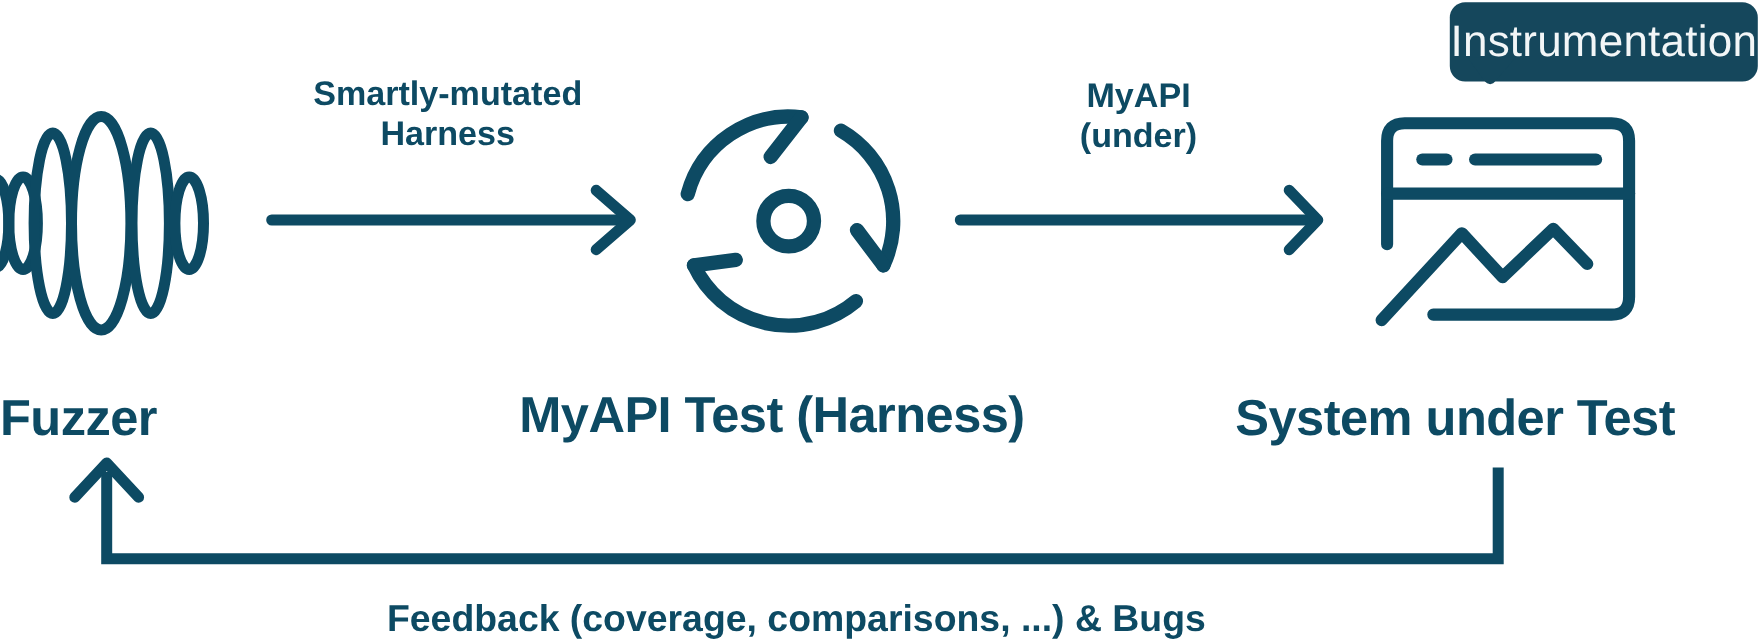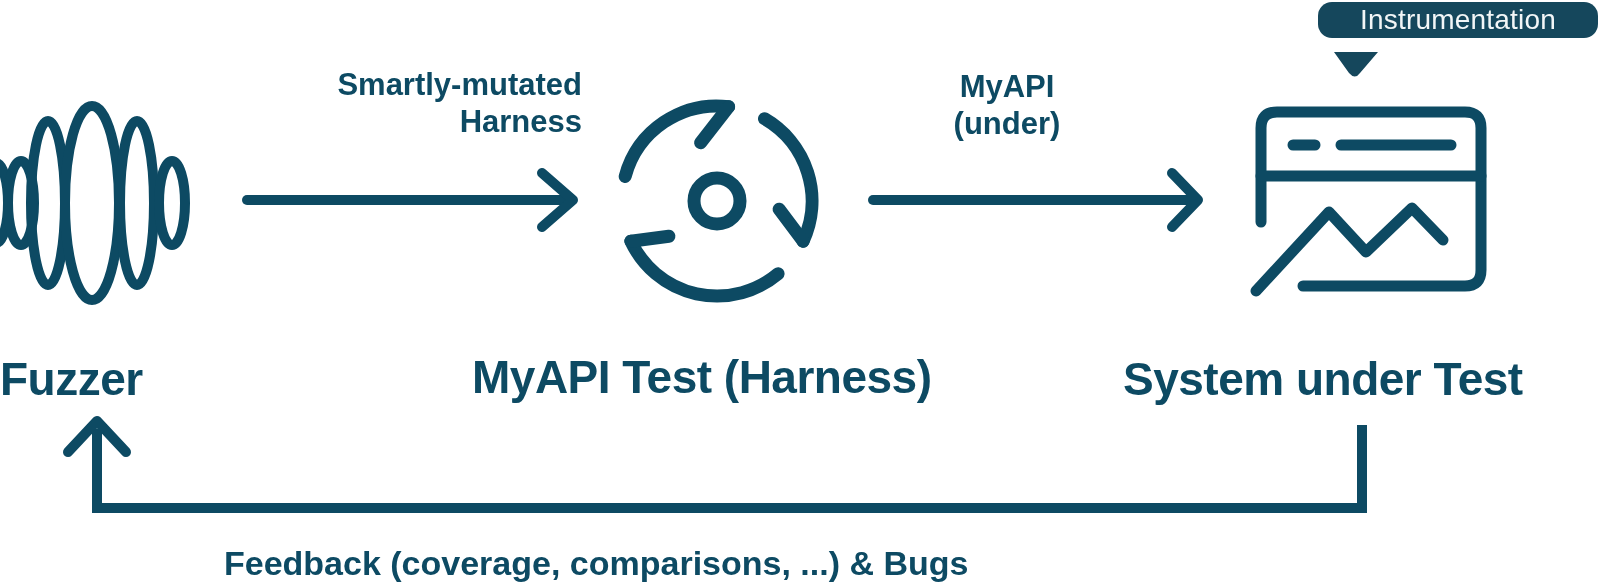--- a/index.html
+++ b/index.html
@@ -26,31 +26,31 @@
     font-weight:600;
     font-size:31px;
     line-height:37px;
     text-align:center;
     color: var(--ink);
     white-space:nowrap;
   }
   .feedback-label {
     position:absolute;
     left:224px; top:544px; width:1000px;
-    font-weight:600; font-size:34px; text-align:left;
+    font-weight:600; font-size:34px; text-align:center;
     color: var(--ink); white-space:nowrap;
   }
   .badge {
     position:absolute;
-    left:1318px; top:2px; width:280px; height:36px;
+    left:1318px; top:2px; width:280px; height:72px;
     background: var(--badge-bg, #15475c);
     border-radius:14px;
     display:flex; align-items:center; justify-content:center;
     color: var(--badge-text, #f2f6f7);
-    font-size:28px; font-weight:500;
+    font-size:40px; font-weight:500;
     letter-spacing:0.2px;
   }
 </style>
 </head>
 <body>
 
 <div class="canvas">
 
   <svg class="abs" style="left:0; top:98px;" width="196" height="212" viewBox="0 0 196 212" fill="none" stroke="currentColor" stroke-width="10">
     <ellipse cx="-4" cy="105" rx="12" ry="40"></ellipse>
@@ -61,21 +61,21 @@
     <ellipse cx="172" cy="105" rx="13" ry="42"></ellipse>
   </svg>
 
   <div class="node-title" style="left:0; top:352px; width:196px;">Fuzzer</div>
 
   <svg class="abs" style="left:240px; top:158px;" width="340" height="84" viewBox="0 0 340 84" fill="none" stroke="currentColor" stroke-width="10" stroke-linecap="round" stroke-linejoin="round">
     <line x1="7" y1="42" x2="322" y2="42"></line>
     <polyline points="302,15 333,42 302,69"></polyline>
   </svg>
 
-  <div class="edge-label" style="left:232px; top:66px; width:350px;text-align:right;">
+  <div class="edge-label" style="left:232px; top:66px; width:350px;">
     <div>Smartly-mutated</div>
     <div>Harness</div>
   </div>
 
   <svg class="abs" style="left:612px; top:96px;" width="210" height="210" viewBox="0 0 210 210" fill="none" stroke="currentColor" stroke-width="13" stroke-linecap="round" stroke-linejoin="round">
     <circle cx="105" cy="105" r="23"></circle>
 
     <path d="M 13.2 80.4 A 95 95 0 0 1 116.6 10.7"></path>
     <path d="M 116.6 10.7 L 88.6 46.7"></path>
 
@@ -86,21 +86,21 @@
     <path d="M 18.9 145.2 L 56.9 140.2"></path>
   </svg>
 
   <div class="node-title" style="left:472px; top:350px; width:500px;">MyAPI Test (Harness)</div>
 
   <svg class="abs" style="left:866px; top:158px;" width="340" height="84" viewBox="0 0 340 84" fill="none" stroke="currentColor" stroke-width="10" stroke-linecap="round" stroke-linejoin="round">
     <line x1="7" y1="42" x2="321" y2="42"></line>
     <polyline points="306,15 332,42 306,69"></polyline>
   </svg>
 
-  <div class="edge-label" style="left:832px; top:68px; width:350px;">
+  <div class="edge-label" style="left:860px; top:68px; width:350px;">
     <div>MyAPI</div>
     <div>(under)</div>
   </div>
 
   <svg class="abs" style="left:1245px; top:95px;" width="248" height="212" viewBox="0 0 248 212" fill="none" stroke="currentColor" stroke-width="11" stroke-linecap="round" stroke-linejoin="round">
 
     <path d="M 16 127 L 16 33 Q 16 17 32 17 L 220 17 Q 236 17 236 33 L 236 175 Q 236 191 220 191 L 58 191"></path>
 
     <line x1="16" y1="81" x2="236" y2="81"></line>
 

